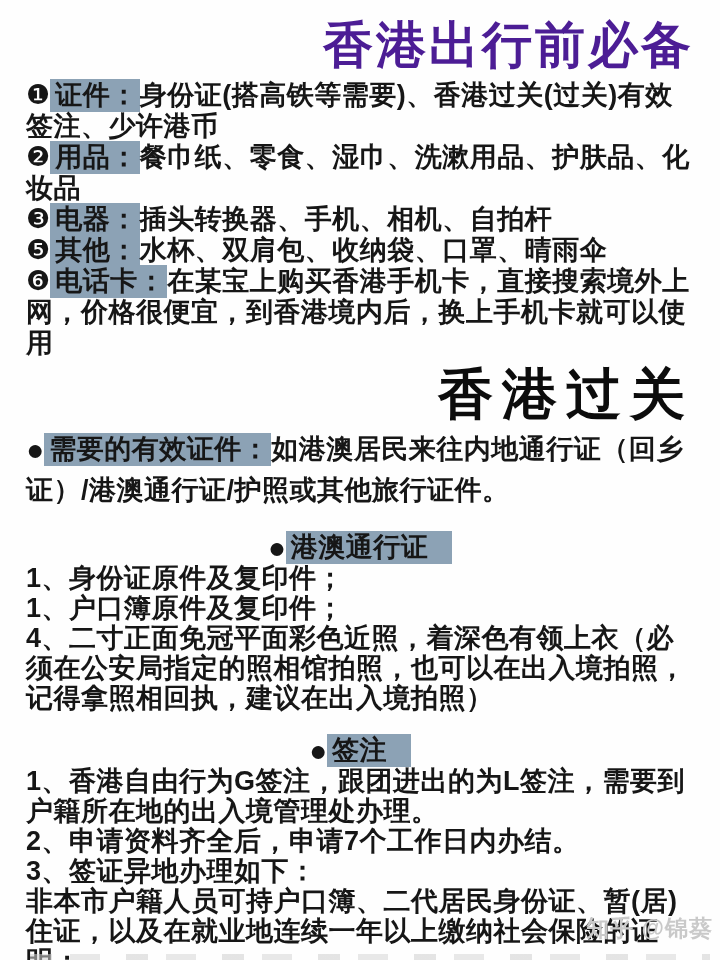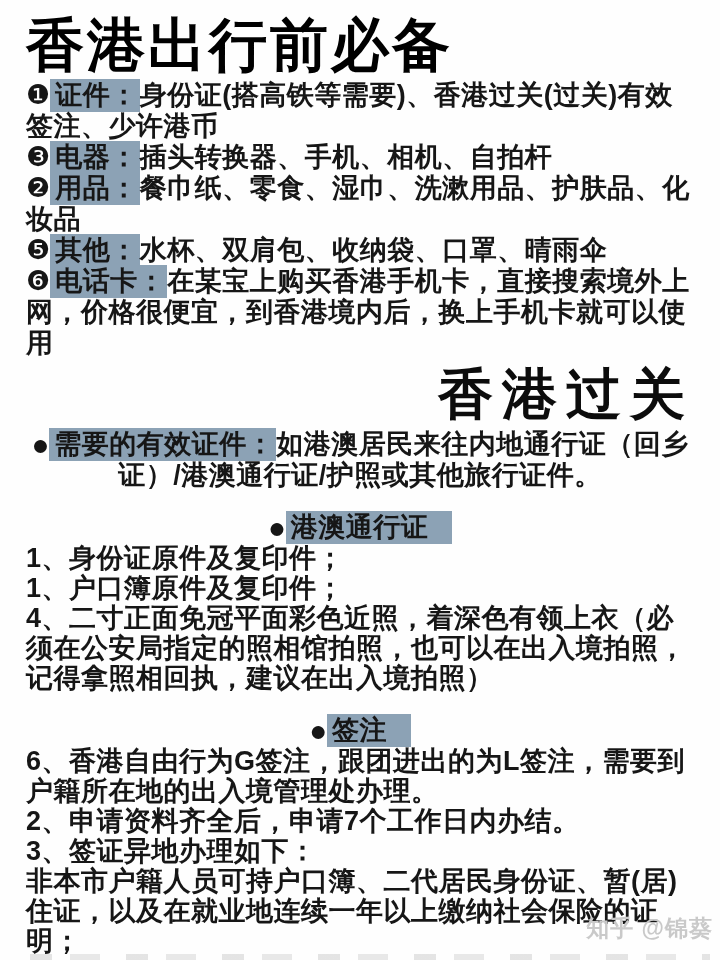--- a/index.html
+++ b/index.html
@@ -11,26 +11,26 @@
     margin: 0 auto;
     background: #fefefe;
     overflow: hidden;
     padding: 0 26px;
     font-family: "Liberation Sans", "DejaVu Sans", sans-serif;
     color: #161616;
   }
   .title-1 {
     font-family: "DejaVu Serif", "Liberation Serif", serif;
     font-weight: 900;
-    font-size: 58px;
+    font-size: 50px;
     line-height: 70px;
     margin-top: 10px;
-    text-align: left;
+    text-align: right;
     letter-spacing: 3px;
-    color: #000000;
+    color: #4c1d95;
   }
   .title-2 {
     font-family: "DejaVu Serif", "Liberation Serif", serif;
     font-weight: 900;
     font-size: 55px;
     line-height: 70px;
     text-align: right;
     letter-spacing: 9px;
     color: #0c0c0c;
   }
@@ -47,21 +47,21 @@
   .hl {
     background-color: var(--hl, #8ca2b5);
     padding: 1px 2px 2px 5px;
   }
   .body-line, .intro {
     font-size: 27px;
     line-height: 30px;
     font-weight: 600;
     letter-spacing: 0.5px;
   }
-  .intro { line-height: 30px; margin-bottom: 22px; text-align: center; }
+  .intro { line-height: 40px; margin-bottom: 22px; }
   .bullet {
     font-size: 30px;
     letter-spacing: 0;
     vertical-align: -2px;
   }
   .sub-header {
     font-size: 27px;
     line-height: 31px;
     font-weight: 700;
     letter-spacing: 0.5px;
@@ -92,40 +92,40 @@
 </style>
 </head>
 <body>
 
 <div class="page">
 
   <h1 class="title-1">香港出行前必备</h1>
 
   <div class="essentials">
     <p><span class="num">❶</span><span class="hl">证件：</span><span>身份证(搭高铁等需要)、香港过关(过关)有效签注、少许港币</span></p>
+    <p><span class="num">❷</span><span class="hl">用品：</span><span>餐巾纸、零食、湿巾、洗漱用品、护肤品、化妆品</span></p>
     <p><span class="num">❸</span><span class="hl">电器：</span><span>插头转换器、手机、相机、自拍杆</span></p>
-    <p><span class="num">❷</span><span class="hl">用品：</span><span>餐巾纸、零食、湿巾、洗漱用品、护肤品、化妆品</span></p>
     <p><span class="num">❺</span><span class="hl">其他：</span><span>水杯、双肩包、收纳袋、口罩、晴雨伞</span></p>
     <p><span class="num">❻</span><span class="hl">电话卡：</span><span>在某宝上购买香港手机卡，直接搜索境外上网，价格很便宜，到香港境内后，换上手机卡就可以使用</span></p>
   </div>
 
   <h2 class="title-2">香港过关</h2>
 
   <p class="intro"><span class="bullet">●</span><span class="hl">需要的有效证件：</span><span>如港澳居民来往内地通行证（回乡证）/港澳通行证/护照或其他旅行证件。</span></p>
 
   <div class="subsection">
     <p class="sub-header"><span class="bullet">●</span><span class="hl">港澳通行证</span></p>
     <p class="body-line">1、身份证原件及复印件；</p>
     <p class="body-line">1、户口簿原件及复印件；</p>
     <p class="body-line">4、二寸正面免冠平面彩色近照，着深色有领上衣（必须在公安局指定的照相馆拍照，也可以在出入境拍照，记得拿照相回执，建议在出入境拍照）</p>
   </div>
 
   <div class="subsection">
     <p class="sub-header"><span class="bullet">●</span><span class="hl">签注</span></p>
-    <p class="body-line">6、香港自由行为G签注，跟团进出的为L签注，需要到户籍所在地的出入境管理处办理。</p>
+    <p class="body-line">1、香港自由行为G签注，跟团进出的为L签注，需要到户籍所在地的出入境管理处办理。</p>
     <p class="body-line">2、申请资料齐全后，申请7个工作日内办结。</p>
     <p class="body-line">3、签证异地办理如下：</p>
     <p class="body-line">非本市户籍人员可持户口簿、二代居民身份证、暂(居)住证，以及在就业地连续一年以上缴纳社会保险的证明；</p>
   </div>
 
   <div class="watermark">知乎 @锦葵</div>
   <div class="cutoff-strip"></div>
 
 </div>
 

